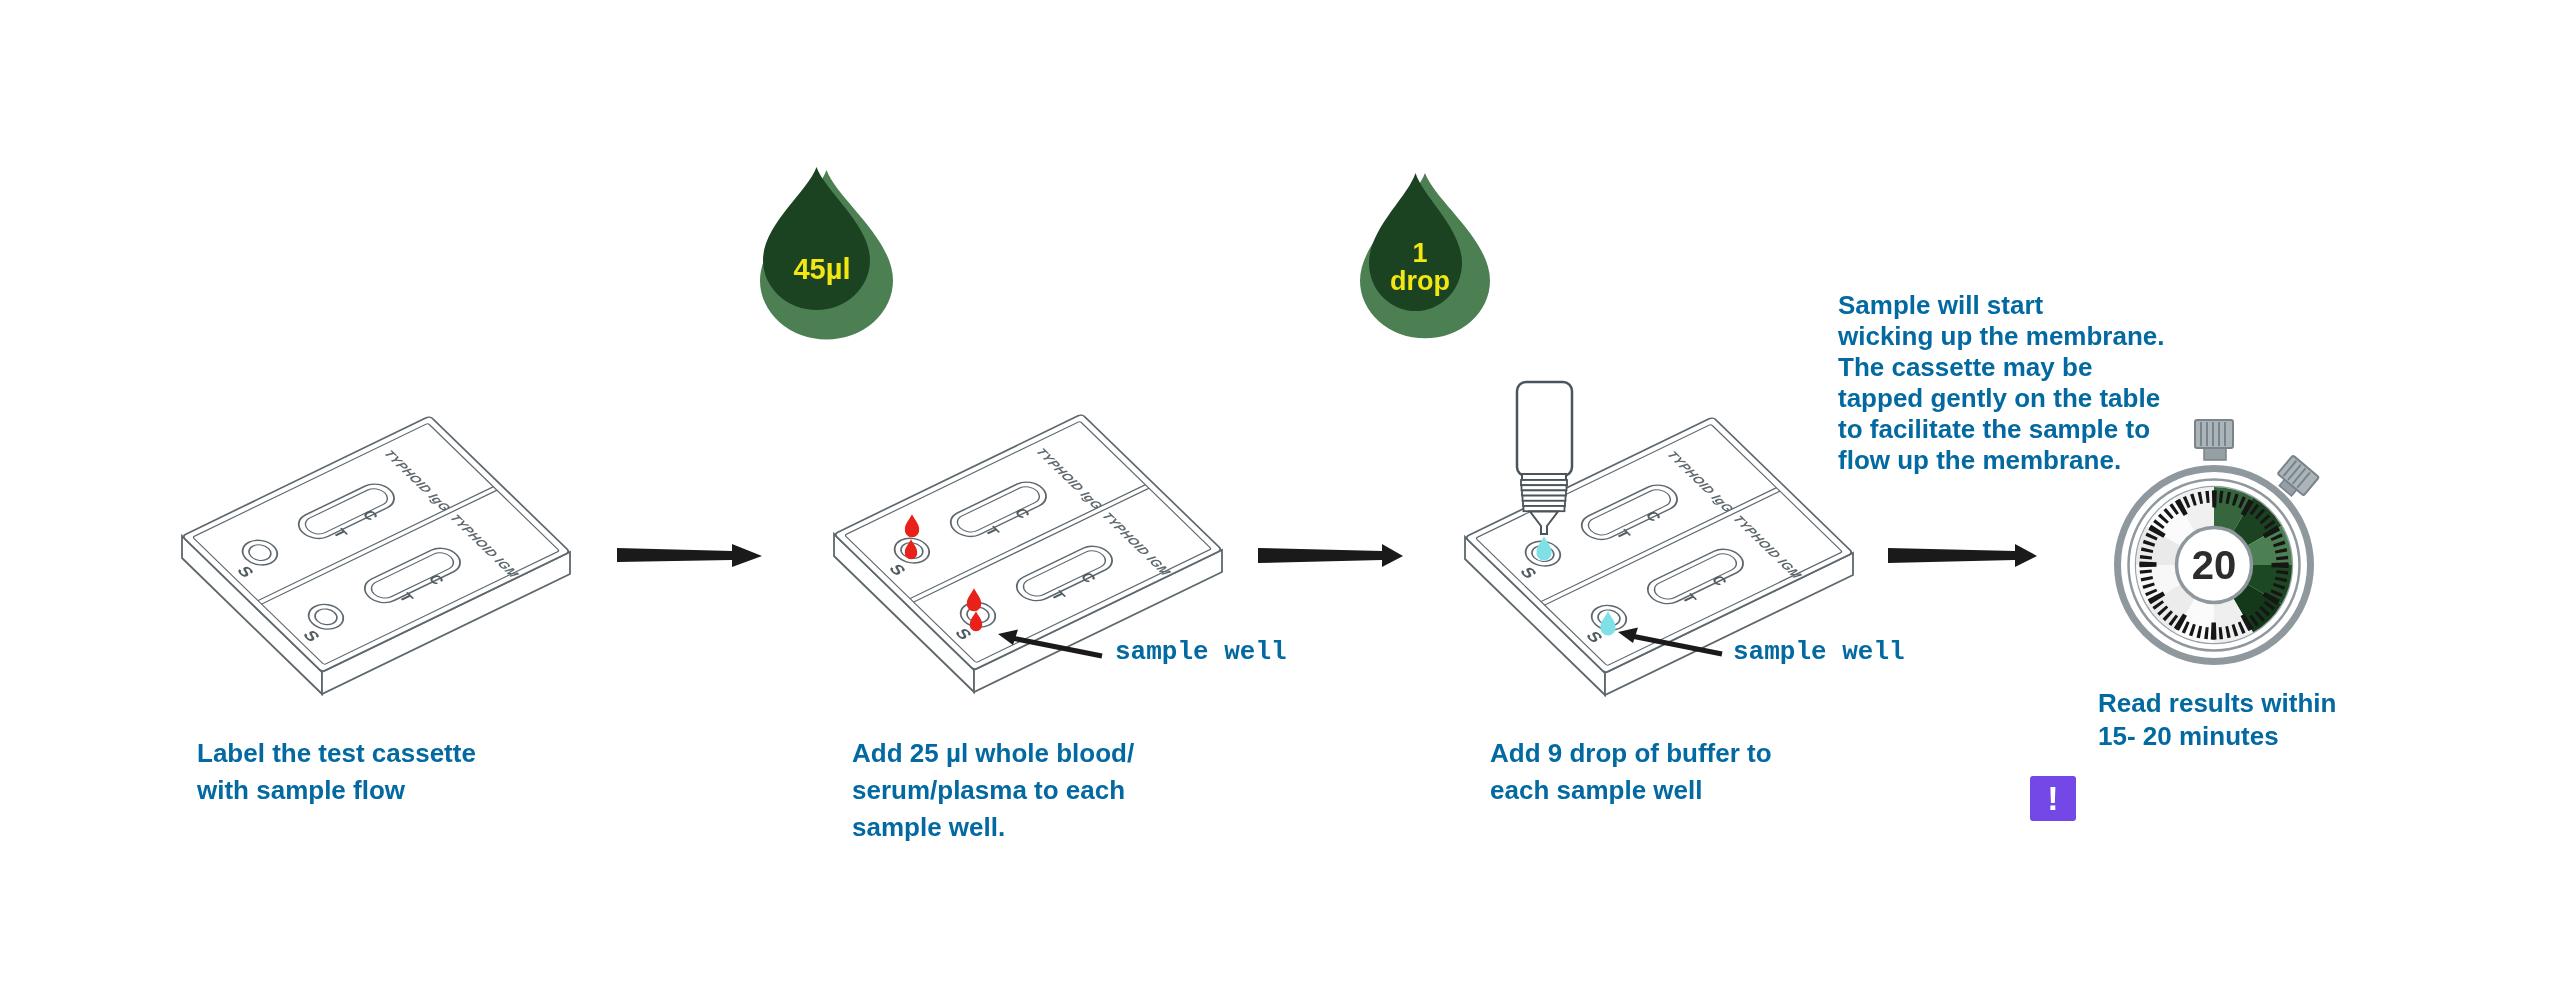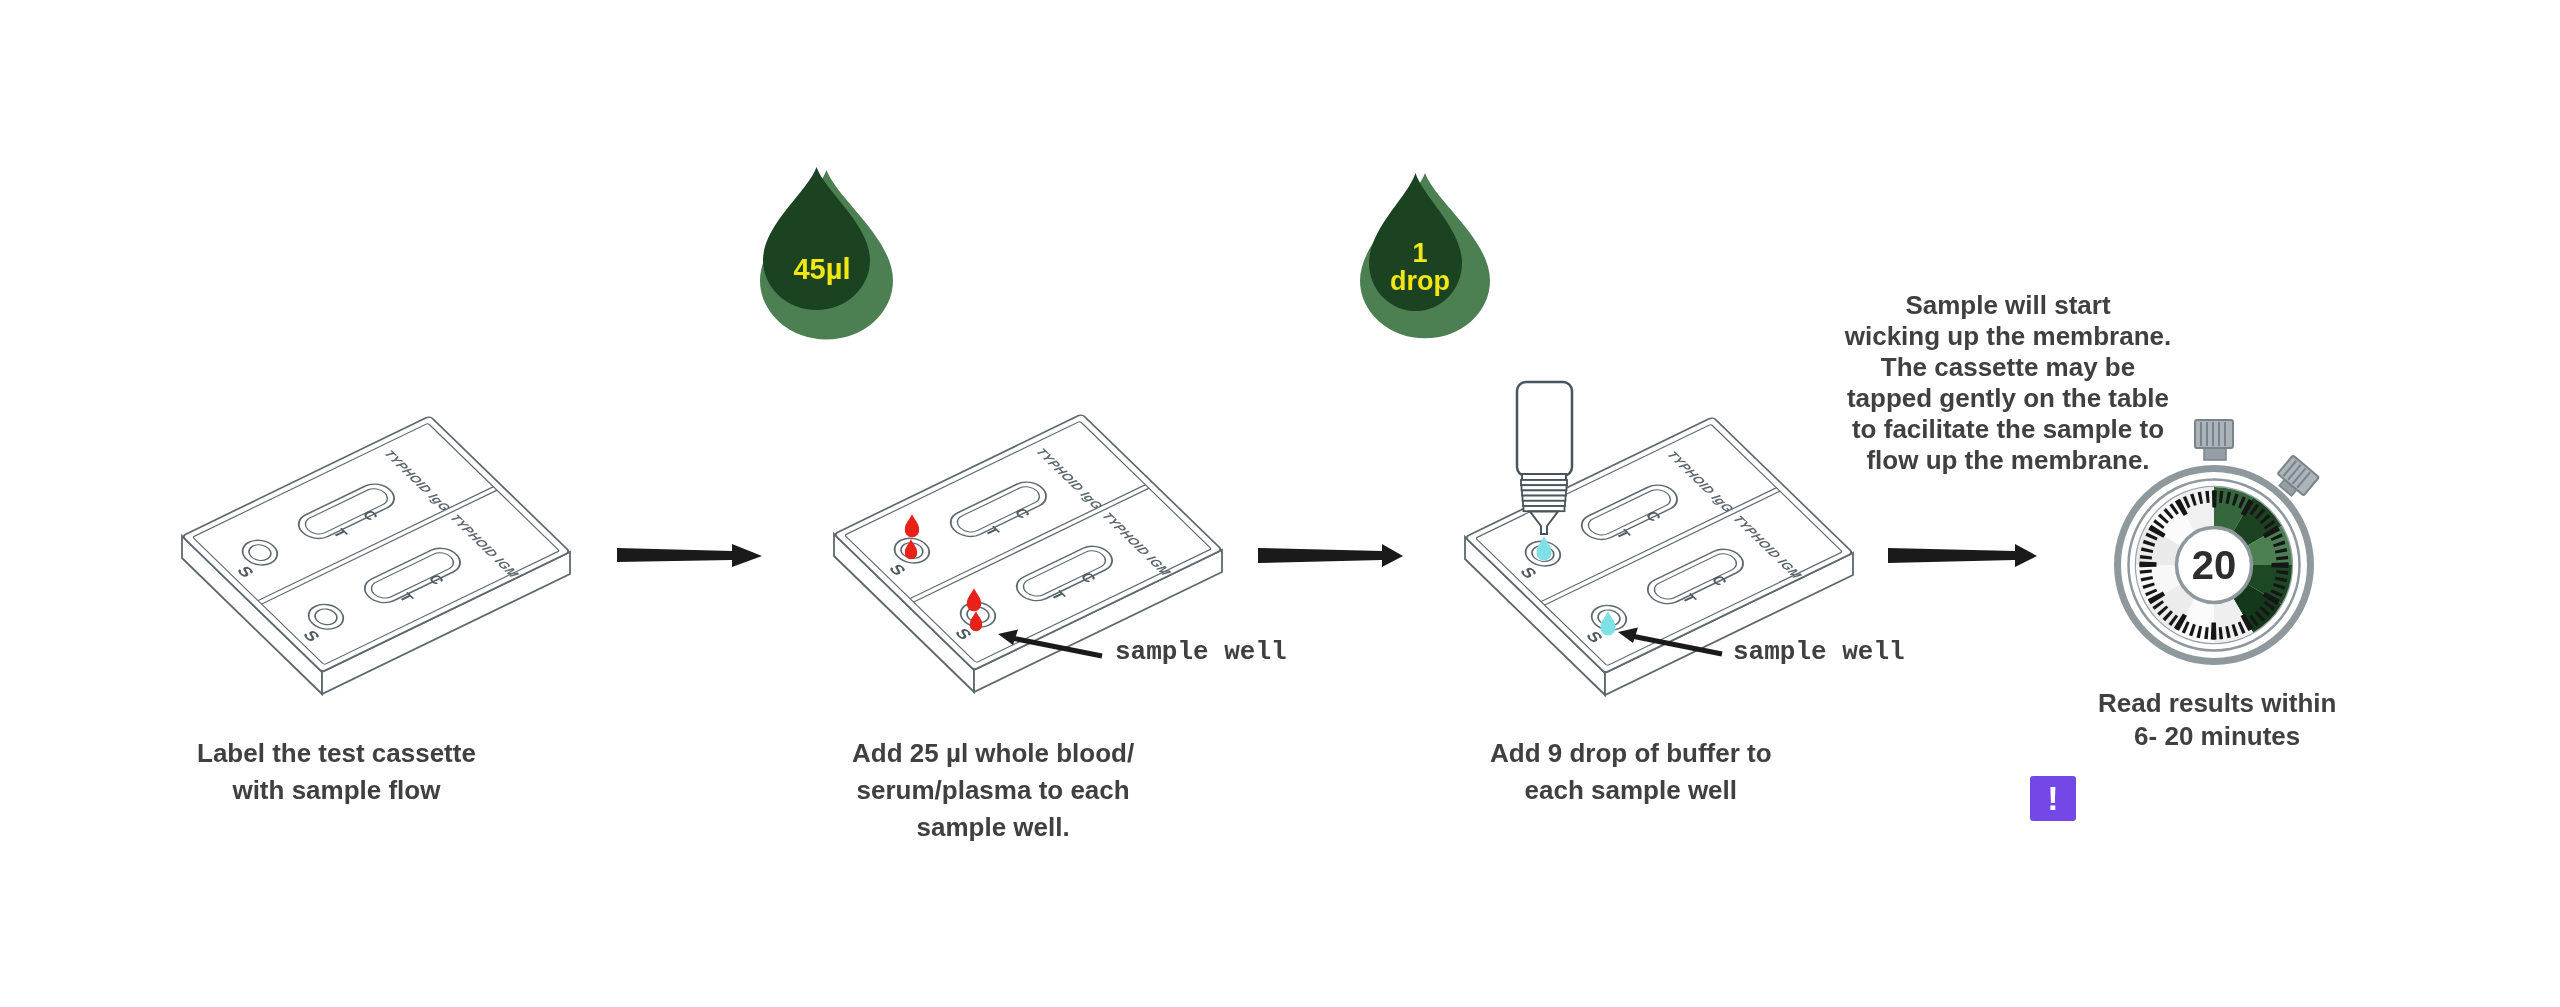--- a/index.html
+++ b/index.html
@@ -1,19 +1,19 @@
 <!DOCTYPE html>
 <html><head>
 <meta charset="utf-8">
 <style>
   html,body{margin:0;padding:0;background:#ffffff;}
   .canvas{position:relative;width:2560px;height:1007px;background:#ffffff;overflow:hidden;
-          font-family:"Liberation Sans", sans-serif;text-align:center;}
+          font-family:"Liberation Sans", sans-serif;}
   .scene{position:absolute;left:0;top:0;}
-  .txt{position:absolute;white-space:pre-line;font-weight:700;color:#404040;}
+  .txt{position:absolute;white-space:pre-line;font-weight:700;color:#0369a1;}
   .caption{font-size:26px;line-height:37px;}
   .callout-label{font-size:26px;line-height:28px;font-family:Liberation Mono, monospace;}
   .note{font-size:26px;line-height:31px;}
   .read-within{font-size:26px;line-height:33px;}
   .warning-text{font-size:26px;line-height:30px;color:#7448e6;}
   .warn-box{position:absolute;left:2030px;top:776px;width:46px;height:45px;background:#7448e6;
             border-radius:3px;display:flex;align-items:center;justify-content:center;
             color:#ffffff;font-size:34px;font-weight:700;}
   svg text{font-family:"Liberation Sans", sans-serif;}
   .cassette-letter{font-size:15px;font-weight:700;fill:#515c62;}
@@ -178,20 +178,20 @@
   <div class="txt callout-label" style="left:1733px;top:638px;">sample well</div>
 
   <div class="txt note" style="left:1838px;top:290px;width:340px;">Sample will start
 wicking up the membrane.
 The cassette may be
 tapped gently on the table
 to facilitate the sample to
 flow up the membrane.</div>
 
   <div class="txt read-within" style="left:2098px;top:687px;">Read results within
-6- 20 minutes</div>
+15- 20 minutes</div>
 
   <div class="warn-box">
     <span>!</span>
   </div>
 
 
 </div>
 
 </body></html>

